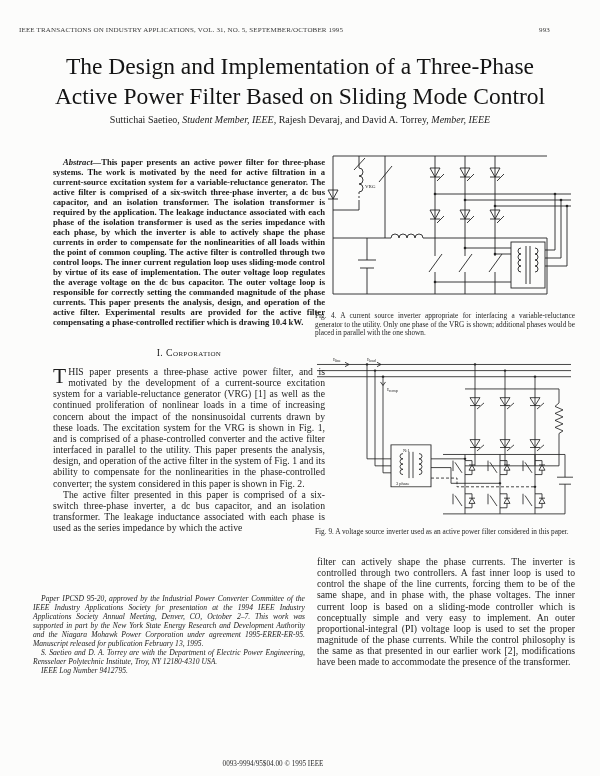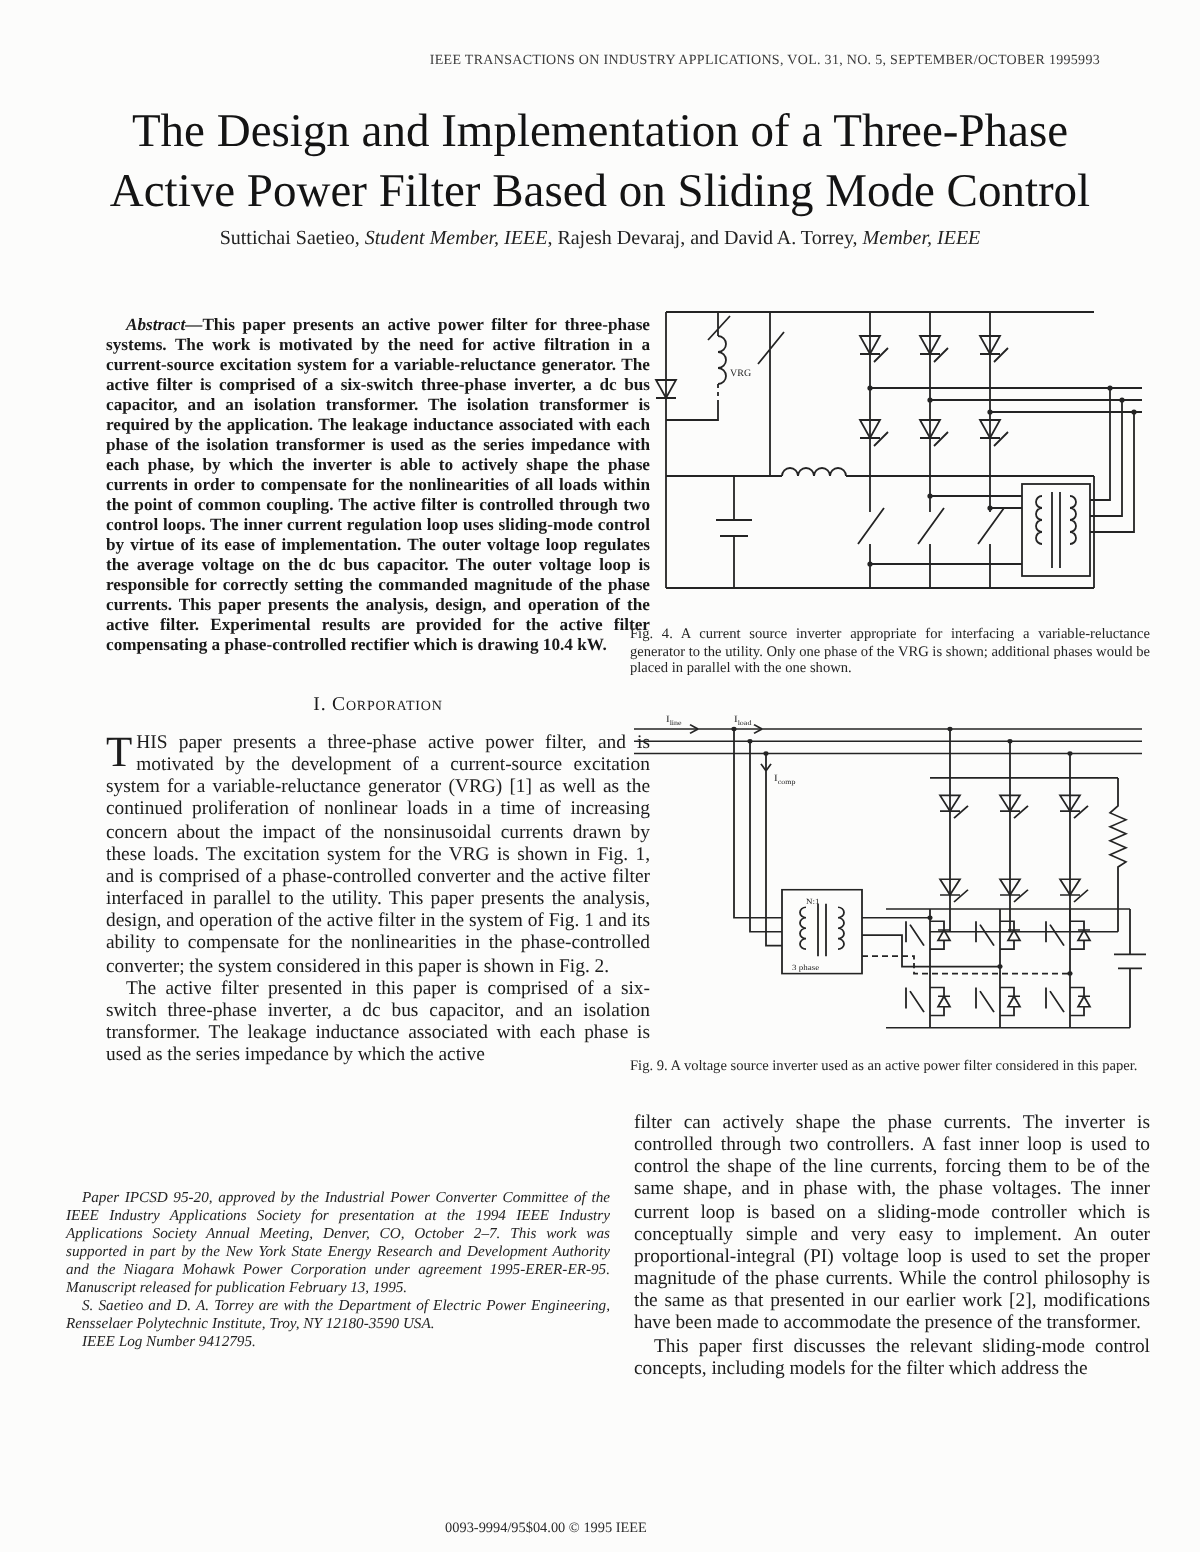--- a/index.html
+++ b/index.html
@@ -1,19 +1,19 @@
 <!DOCTYPE html>
 <html><head>
 <meta charset="utf-8">
 <style>
   html,body{margin:0;padding:0;background:#ffffff;}
   .page{position:relative;width:600px;height:776px;background:#fcfcfb;
         font-family:"Liberation Serif", serif;color:#1f1f1f;overflow:hidden;}
-  .hdr{position:absolute;top:26px;left:29px;right:50px;display:flex;
-       justify-content:flex-end;font-size:7px;letter-spacing:.15px;color:#3b3b3b;}
+  .hdr{position:absolute;top:26px;left:19px;right:50px;display:flex;
+       justify-content:space-between;font-size:7px;letter-spacing:.15px;color:#3b3b3b;}
   .title{position:absolute;top:51px;left:15px;right:15px;margin:0;text-align:center;
          font-size:23.5px;font-weight:normal;line-height:30px;color:#141414;}
   .authors{position:absolute;top:114px;left:15px;right:15px;text-align:center;
            font-size:10px;color:#222;}
   .authors .it{font-style:italic;margin-top:23px;}
   .colL{position:absolute;left:33px;top:157px;width:272px;margin-left:20px;}
   .abstract{margin:0;font-size:8.6px;line-height:10px;font-weight:bold;
             text-align:justify;text-indent:10px;color:#191919;}
   .abs-lbl{font-style:italic;}
   .sec-hdg{margin:20px 0 0 0;text-align:center;font-size:9.8px;font-weight:normal;
@@ -161,24 +161,23 @@
       <text class="svg-lbl" x="52" y="8" font-size="5.5"><tspan>I</tspan><tspan dy="1.6" font-size="4">load</tspan></text>
       <text class="svg-lbl" x="72" y="42" font-size="5.5"><tspan>I</tspan><tspan dy="1.6" font-size="4">comp</tspan></text>
       <text class="svg-lbl" x="88" y="112" font-size="4.5">N:1</text>
       <text class="svg-lbl" x="81" y="150" font-size="4.5">3 phase</text>
     </svg>
     <figcaption class="cap">Fig. 9.   A voltage source inverter used as an active power filter considered in this paper.</figcaption>
   </figure>
 
   <div class="colR-text">
     <p class="body-p cont">filter can actively shape the phase currents. The inverter is controlled through two controllers. A fast inner loop is used to control the shape of the line currents, forcing them to be of the same shape, and in phase with, the phase voltages. The inner current loop is based on a sliding-mode controller which is conceptually simple and very easy to implement. An outer proportional-integral (PI) voltage loop is used to set the proper magnitude of the phase currents. While the control philosophy is the same as that presented in our earlier work [2], modifications have been made to accommodate the presence of the transformer.</p>
-    <p class="body-p indent">This paper first discusses the relevant sliding-mode control concepts, including models for the filter which address the</p>
   </div>
 
   <div class="footnote">
     <p>Paper IPCSD 95-20, approved by the Industrial Power Converter Committee of the IEEE Industry Applications Society for presentation at the 1994 IEEE Industry Applications Society Annual Meeting, Denver, CO, October 2–7. This work was supported in part by the New York State Energy Research and Development Authority and the Niagara Mohawk Power Corporation under agreement 1995-ERER-ER-95. Manuscript released for publication February 13, 1995.</p>
-    <p>S. Saetieo and D. A. Torrey are with the Department of Electric Power Engineering, Rensselaer Polytechnic Institute, Troy, NY 12180-3590 USA.</p>
+    <p>S. Saetieo and D. A. Torrey are with the Department of Electric Power Engineering, Rensselaer Polytechnic Institute, Troy, NY 12180-4310 USA.</p>
     <p>IEEE Log Number 9412795.</p>
   </div>
 
   <div class="footer">0093-9994/95$04.00 © 1995 IEEE</div>
 
 </div>
 
 </body></html>

